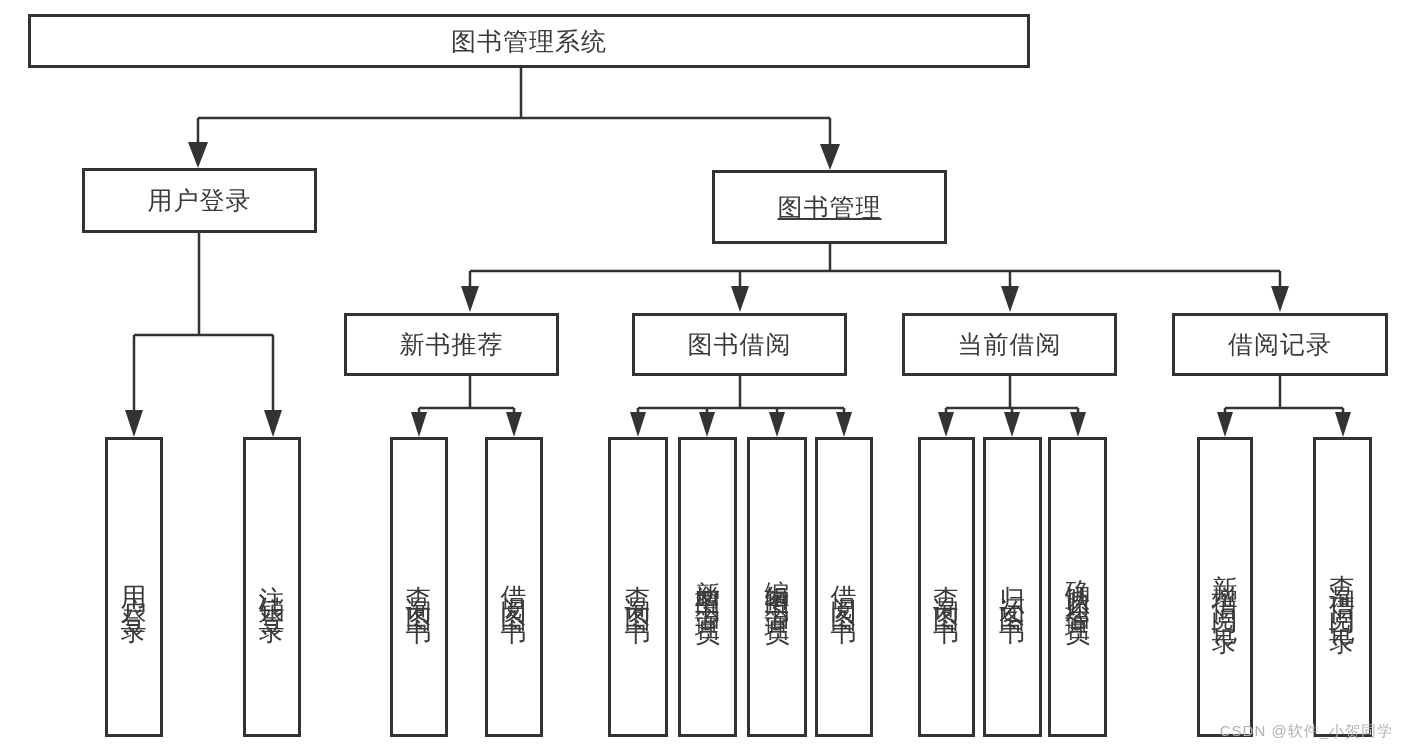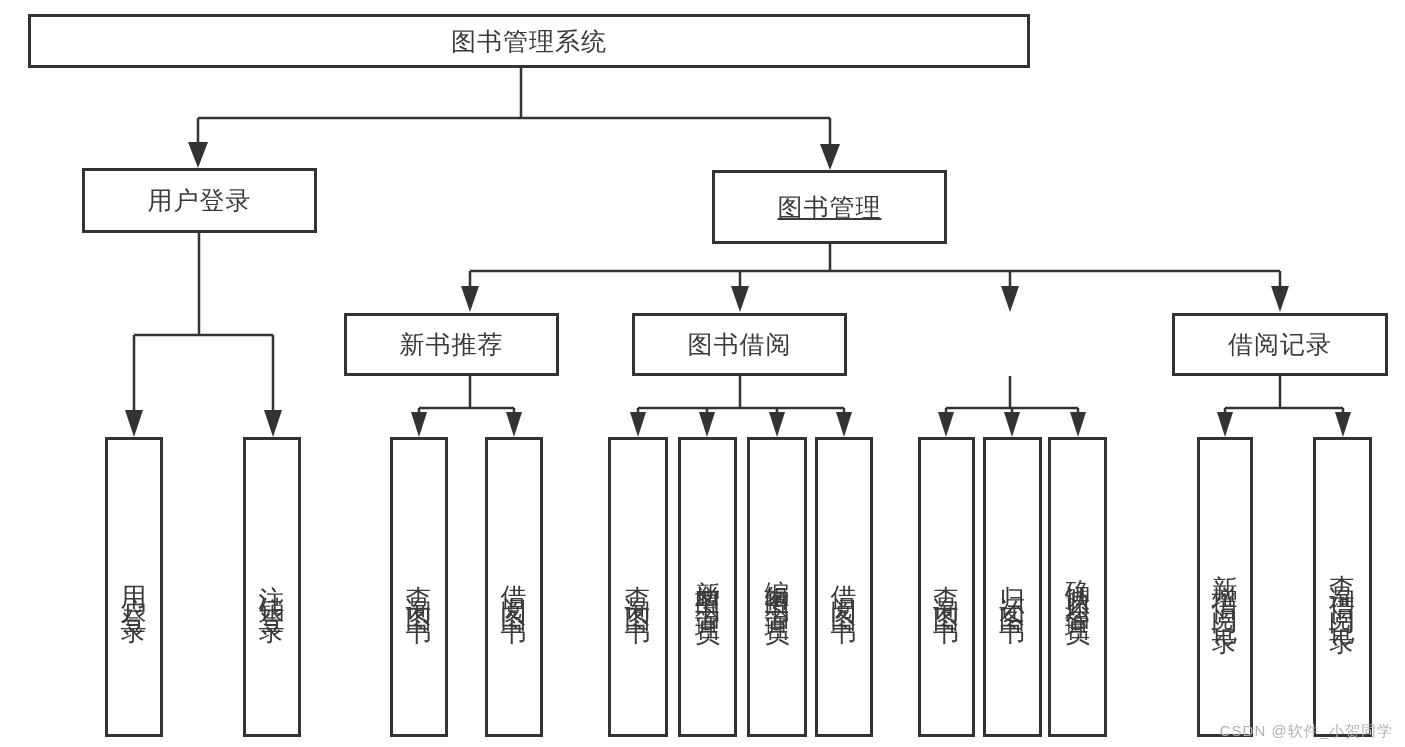--- a/index.html
+++ b/index.html
@@ -129,20 +129,23 @@
   <div class="node hbox" style="left:712px; top:170px; width:235px; height:74px;text-decoration:underline;">
     <span>图书管理</span>
   </div>
 
   <div class="node hbox" style="left:344px; top:313px; width:215px; height:63px;">
     <span>新书推荐</span>
   </div>
   <div class="node hbox" style="left:632px; top:313px; width:215px; height:63px;font-family:Liberation Mono, monospace;">
     <span>图书借阅</span>
   </div>
+  <div class="node hbox" style="left:902px; top:313px; width:215px; height:63px;">
+    <span>当前借阅</span>
+  </div>
   <div class="node hbox" style="left:1172px; top:313px; width:216px; height:63px;text-align:right;">
     <span>借阅记录</span>
   </div>
 
   <div class="node vbox" style="left:105px; width:58px;">
     <span class="vlabel">用户登录</span>
   </div>
   <div class="node vbox" style="left:243px; width:58px;">
     <span class="vlabel">注销登录</span>
   </div>

